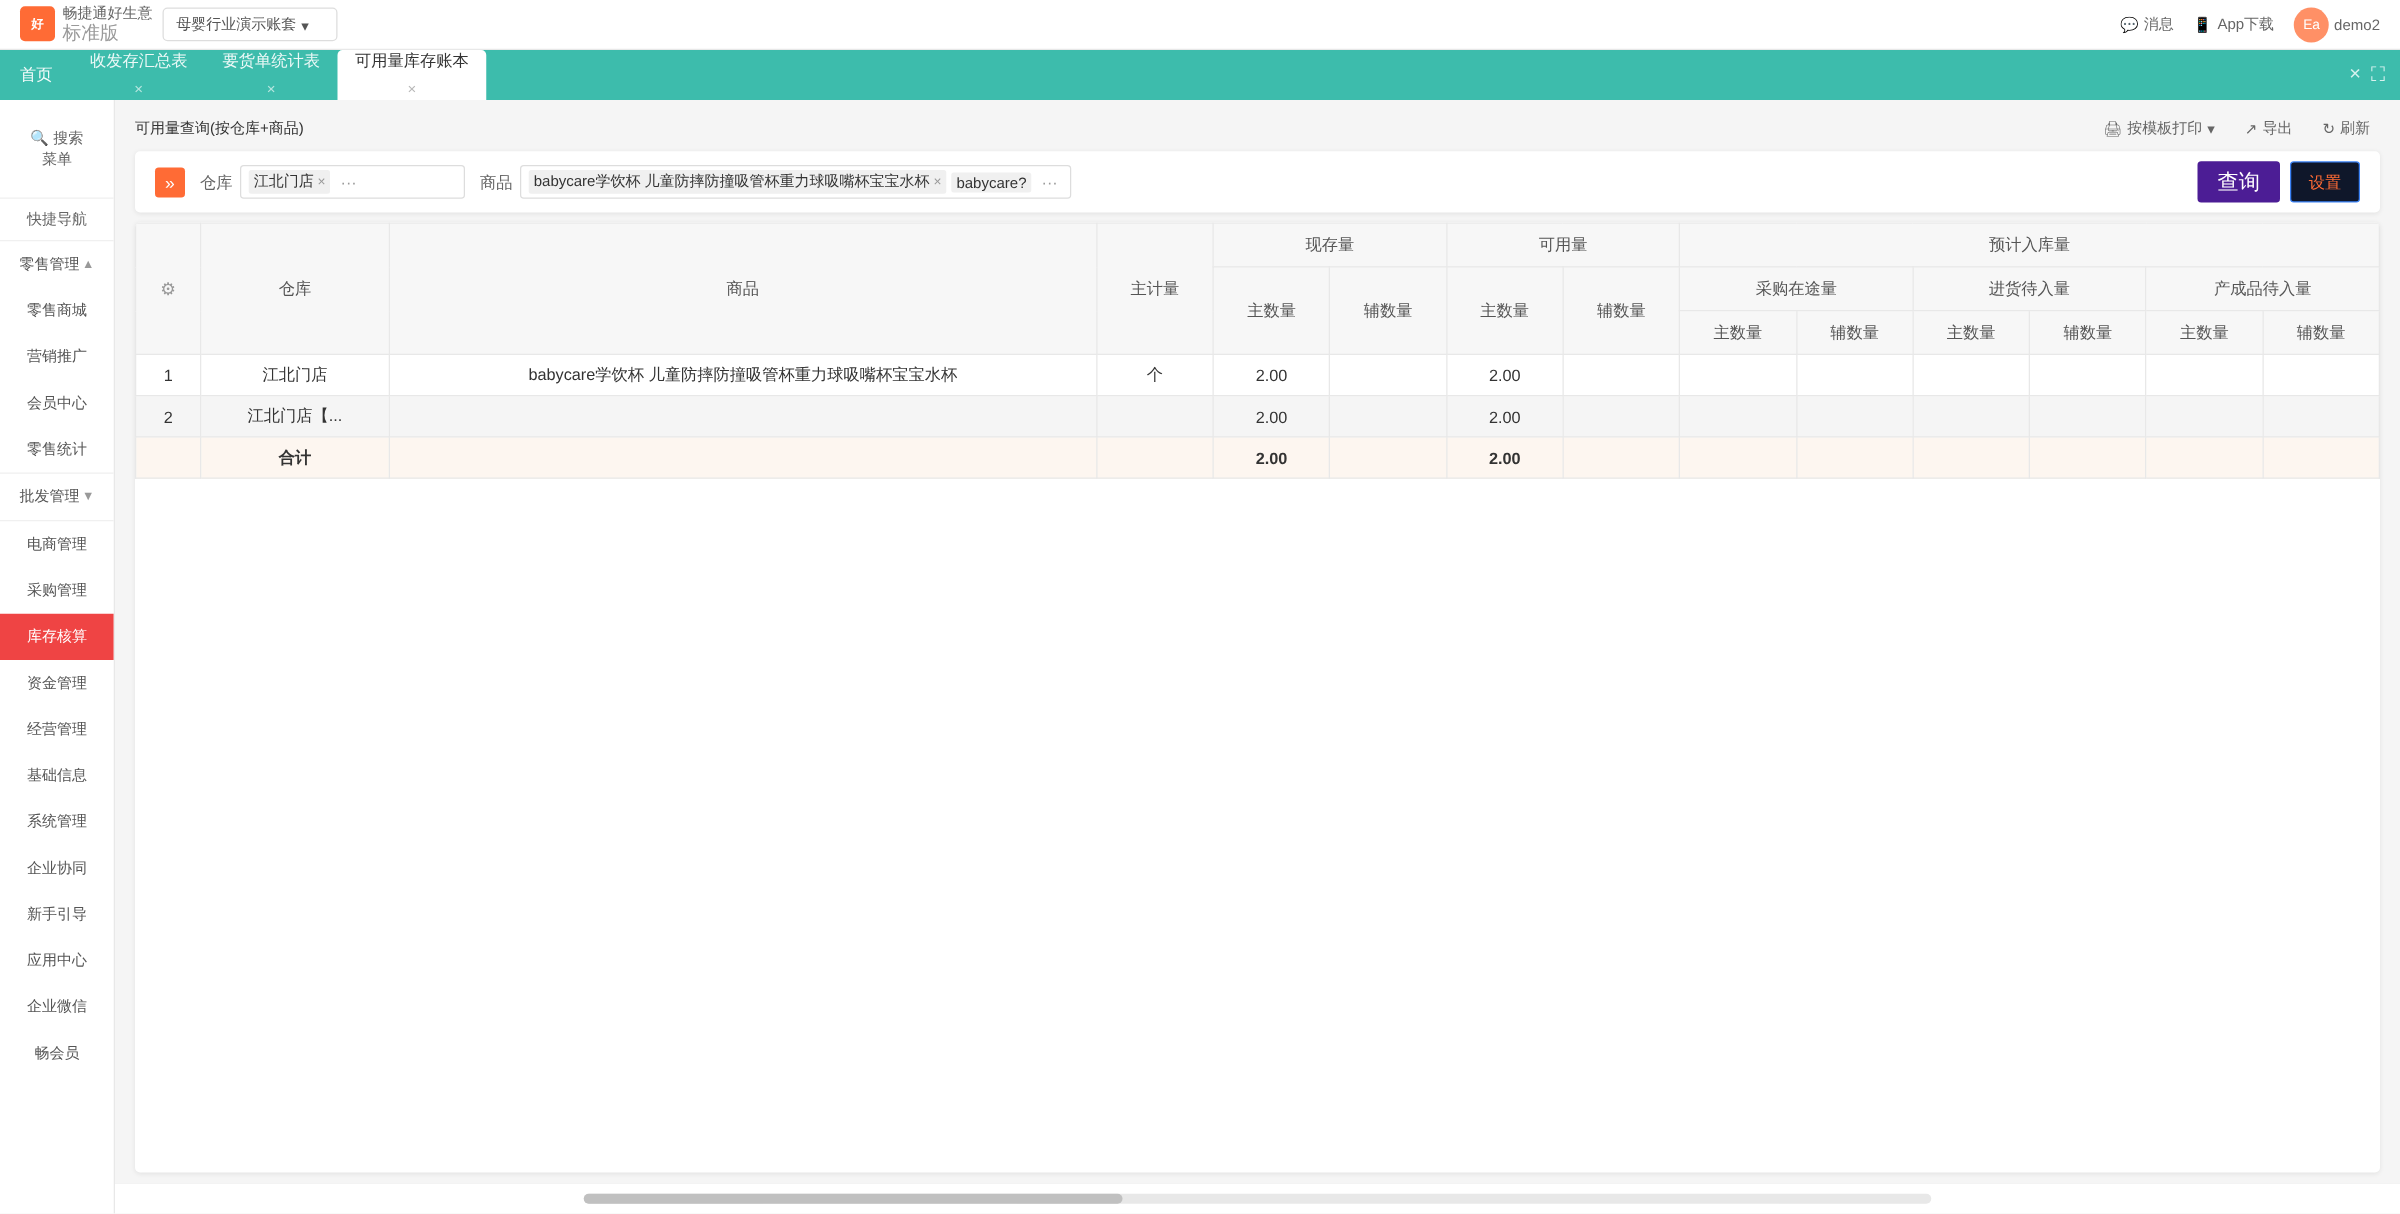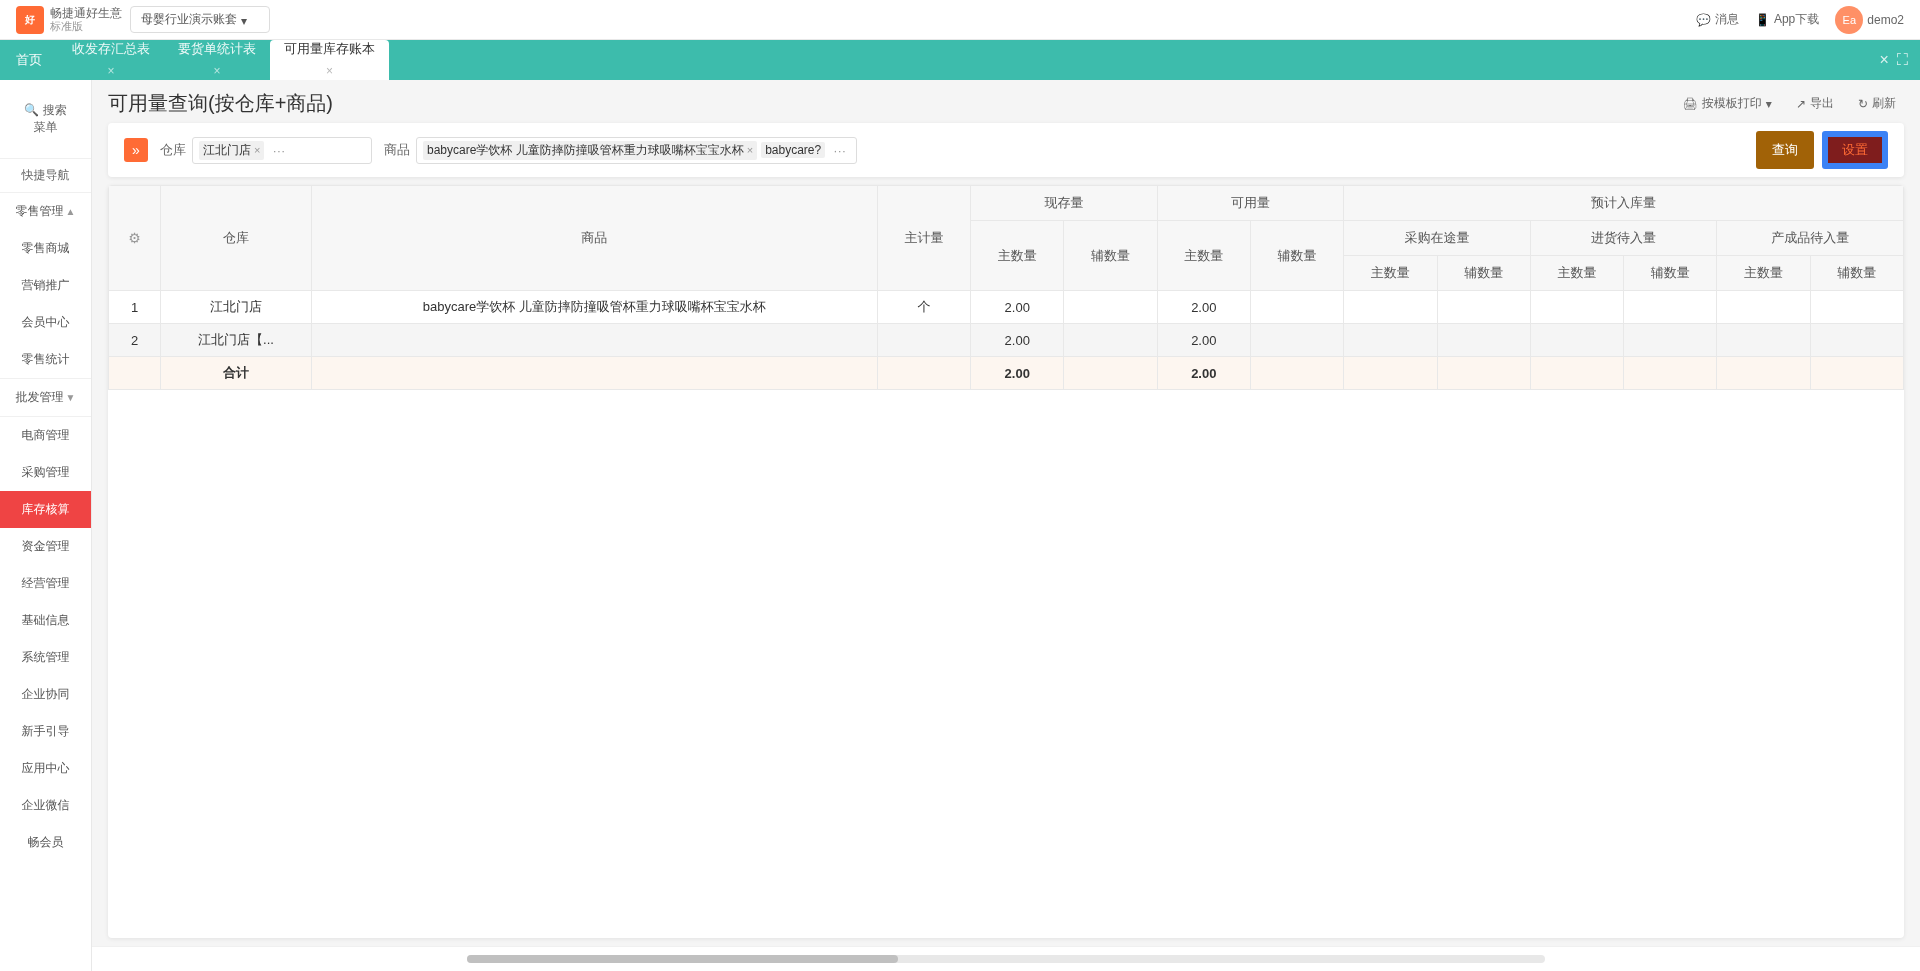--- a/index.html
+++ b/index.html
@@ -4,21 +4,21 @@
   <style>
     * { box-sizing: border-box; margin: 0; padding: 0; }
     body { font-family: 'Microsoft YaHei', Arial, sans-serif; font-size: 13px; background: #f5f5f5; color: #333; height: 971px; overflow: hidden; display: flex; flex-direction: column; }
 
     
     .top-bar { height: 40px; background: #fff; display: flex; align-items: center; justify-content: space-between; padding: 0 16px; border-bottom: 1px solid #e8e8e8; flex-shrink: 0; }
     .top-bar-left { display: flex; align-items: center; gap: 8px; }
     .logo-area { display: flex; align-items: center; gap: 6px; }
     .logo-icon { width: 28px; height: 28px; background: #ff6b35; border-radius: 4px; display: flex; align-items: center; justify-content: center; color: white; font-size: 10px; font-weight: bold; }
     .logo-text { font-size: 12px; color: #666; }
-    .template-badge { font-size: 11px; color: #999; }
+    .template-badge { font-size: 15px; color: #999; }
     .industry-selector { display: flex; align-items: flex-end; gap: 4px; padding: 4px 10px; border: 1px solid #ddd; border-radius: 4px; cursor: pointer; font-size: 12px; color: #555; min-width: 140px; }
     .top-bar-right { display: flex; align-items: center; gap: 16px; }
     .top-right-item { display: flex; align-items: center; gap: 4px; font-size: 12px; color: #666; cursor: pointer; }
     .avatar { width: 28px; height: 28px; border-radius: 50%; background: #ff9066; display: flex; align-items: center; justify-content: center; color: white; font-size: 11px; }
 
     
     .nav-tabs { height: 40px; background: #3dbcac; display: flex; align-items: stretch; flex-shrink: 0; padding-left: 0; }
     .nav-tab { display: flex; align-items: center; padding: 0 14px; font-size: 13px; color: rgba(255,255,255,0.9); cursor: pointer; gap: 6px; position: relative; white-space: nowrap; flex-direction: column; }
     .nav-tab.active { background: #fff; color: #333; border-radius: 4px 4px 0 0; }
     .nav-tab .close-btn { font-size: 12px; opacity: 0.7; }
@@ -36,36 +36,36 @@
     .sidebar-section { border-bottom: 1px solid #f0f0f0; }
     .sidebar-item { padding: 10px 4px; text-align: center; font-size: 12px; color: #555; cursor: pointer; display: flex; align-items: center; justify-content: center; gap: 2px; }
     .sidebar-item.active { background: #ef4444; color: #fff; }
     .sidebar-item .arrow { font-size: 10px; color: #999; }
 
     
     .content-area { flex: 1; overflow: auto; display: flex; flex-direction: column; }
 
     
     .page-header { padding: 10px 16px 6px; display: flex; align-items: center; justify-content: space-between; background: #f5f5f5; flex-shrink: 0; }
-    .page-title { font-size: 20px; font-weight: 500; color: #333; }
+    .page-title { font-size: 12px; font-weight: 500; color: #333; }
     .page-actions { display: flex; align-items: center; gap: 8px; }
     .action-btn { display: flex; align-items: center; gap: 4px; font-size: 12px; color: #666; cursor: pointer; padding: 4px 8px; }
 
     
     .filter-bar { background: #fff; padding: 8px 16px; display: flex; align-items: center; gap: 12px; margin: 0 16px 8px; border-radius: 4px; box-shadow: 0 1px 4px rgba(0,0,0,0.08); flex-shrink: 0; }
     .expand-btn { width: 24px; height: 24px; background: #ff6b35; color: white; border: none; border-radius: 3px; cursor: pointer; display: flex; align-items: center; justify-content: center; font-size: 14px; flex-shrink: 0; }
     .filter-field { display: flex; align-items: center; gap: 6px; font-size: 13px; }
     .filter-label { color: #666; white-space: nowrap; }
     .filter-tags { display: flex; align-items: center; gap: 4px; border: 1px solid #ddd; border-radius: 3px; padding: 3px 6px; min-width: 180px; flex-wrap: wrap; }
     .filter-tag { display: flex; align-items: center; gap: 3px; background: #f0f0f0; border-radius: 2px; padding: 1px 4px; font-size: 12px; }
     .filter-tag-close { cursor: pointer; color: #999; font-size: 11px; }
     .filter-ellipsis { color: #999; cursor: pointer; padding: 0 4px; }
     .filter-actions { margin-left: auto; display: flex; gap: 8px; }
-    .btn-query { background: #a16207; color: white; border: none; padding: 5px 16px; border-radius: 3px; cursor: pointer; font-size: 13px; }
-    .btn-settings { background: #7f1d1d; color: #ff6b35; border: 6px solid #3b82f6; padding: 4px 14px; border-radius: 3px; cursor: pointer; font-size: 13px; text-align: right; }
+    .btn-query { background: #4c1d95; color: white; border: none; padding: 5px 16px; border-radius: 3px; cursor: pointer; font-size: 17px; }
+    .btn-settings { background: #0f172a; color: #ff6b35; border: 1px solid #3b82f6; padding: 4px 14px; border-radius: 3px; cursor: pointer; font-size: 13px; text-align: right; }
 
     
     .table-container { margin: 0 16px 8px; background: #fff; border-radius: 4px; box-shadow: 0 1px 4px rgba(0,0,0,0.08); flex: 1; overflow: auto; }
     .data-table { width: 100%; border-collapse: collapse; font-size: 13px; }
     .data-table thead tr { background: #f7f7f7; }
     .data-table th { padding: 8px 10px; text-align: center; border: 1px solid #e8e8e8; color: #555; font-weight: 500; white-space: nowrap; }
     .data-table td { padding: 7px 10px; text-align: center; border: 1px solid #e8e8e8; color: #333; }
     .data-table .group-header { background: #f5f5f5; font-weight: 500; }
     .settings-icon { color: #999; font-size: 14px; cursor: pointer; }
     .text-left { text-align: left; }

